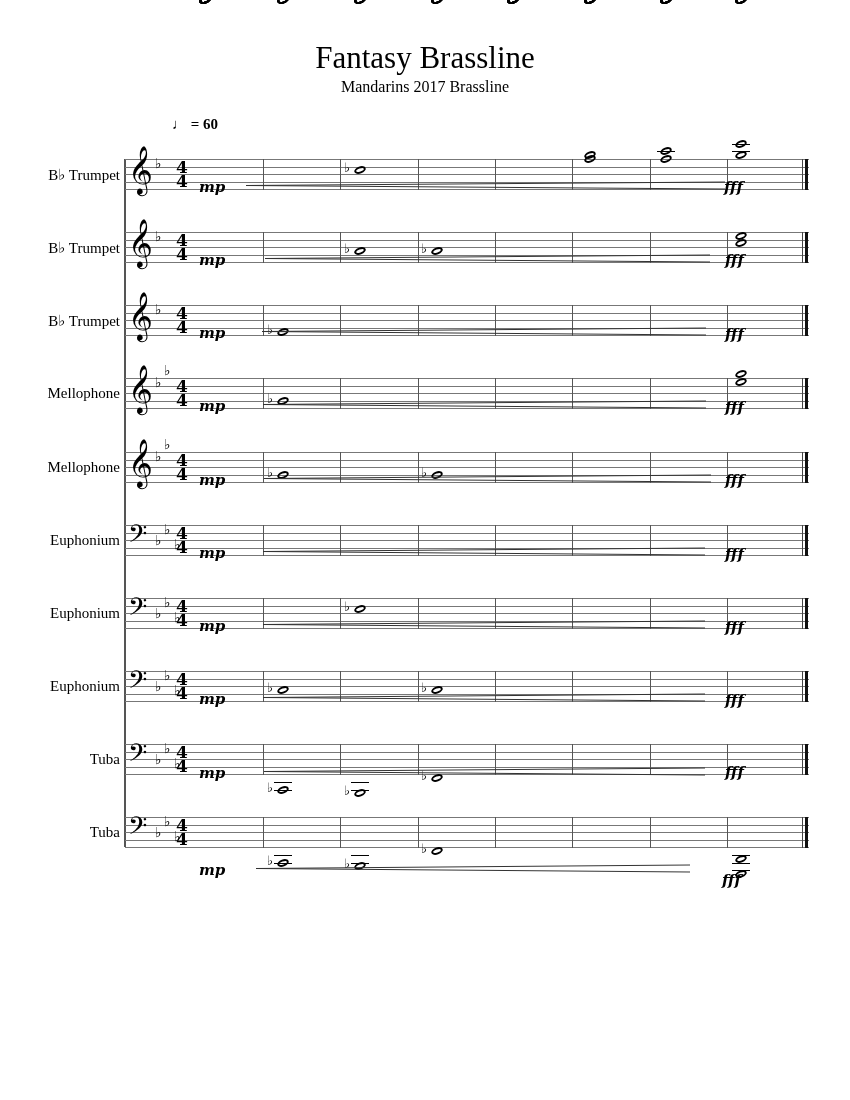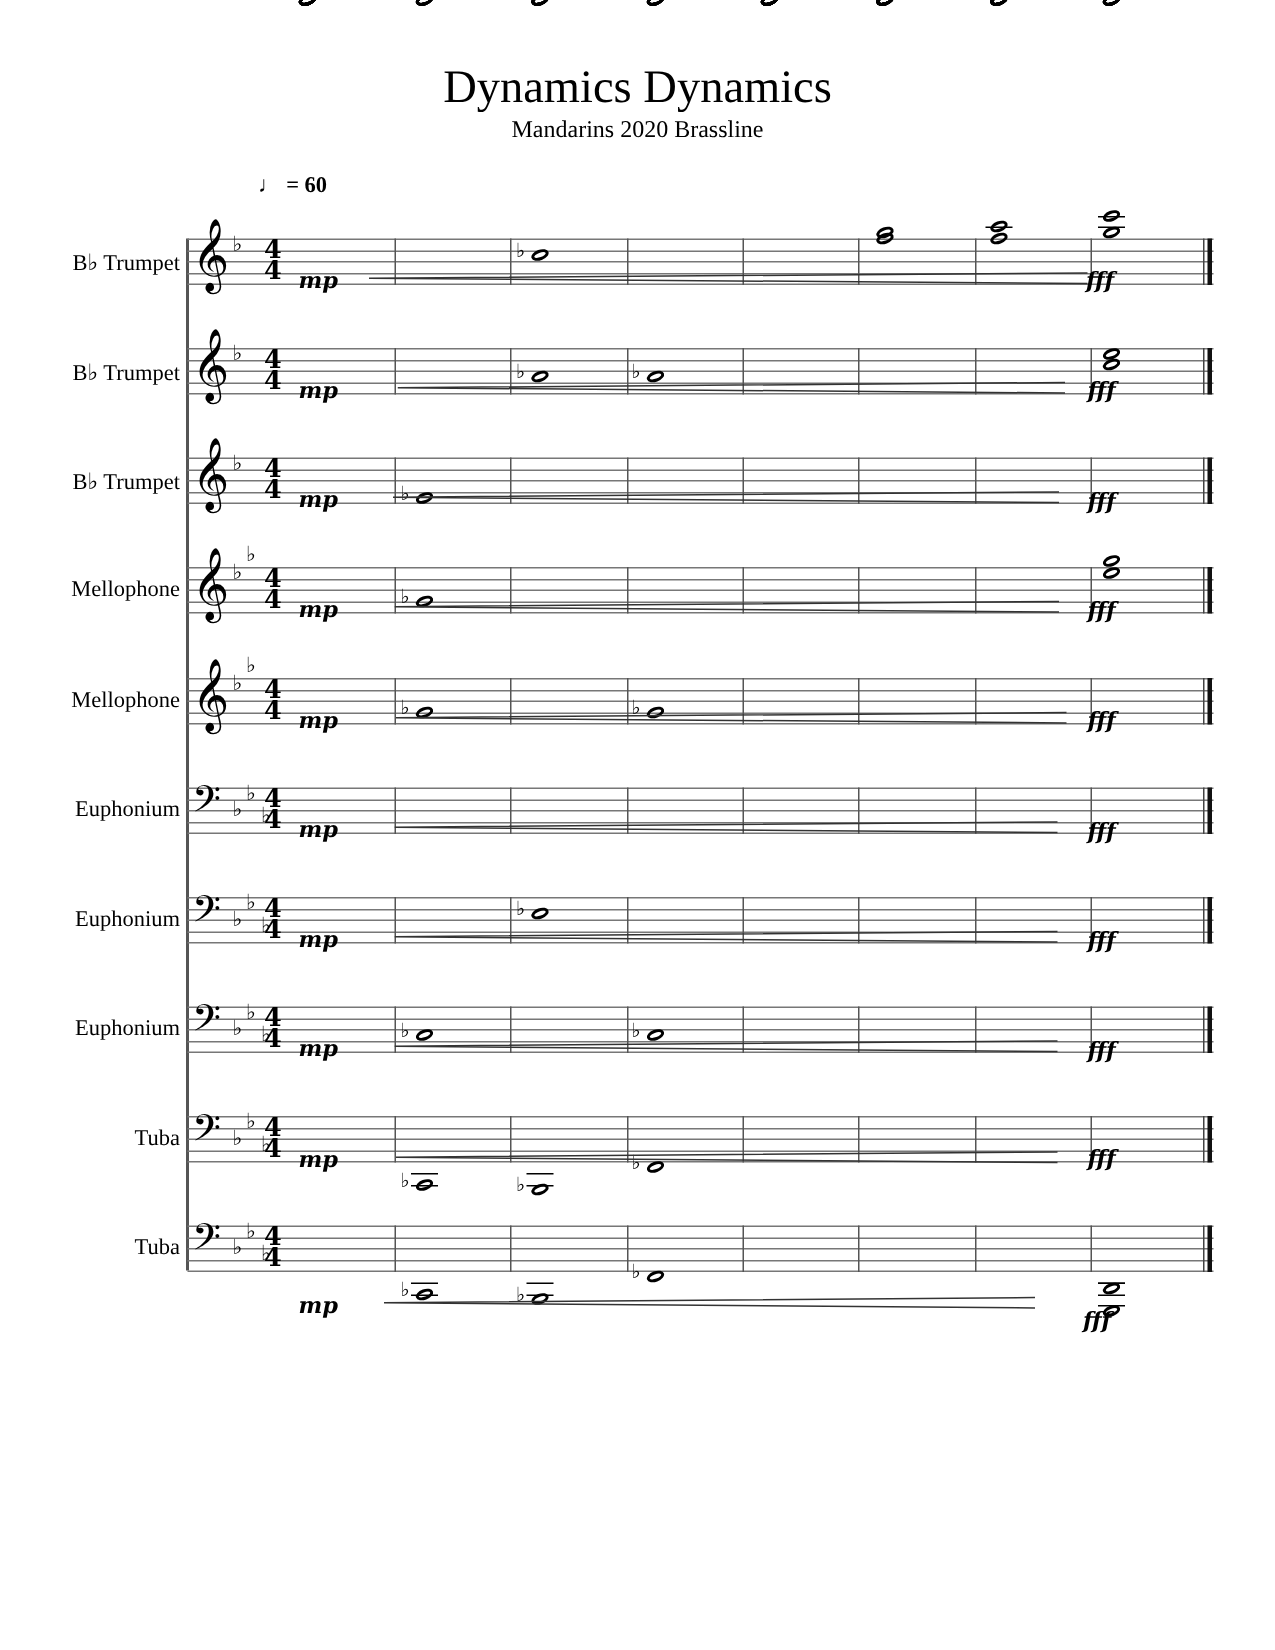--- a/index.html
+++ b/index.html
@@ -21,22 +21,22 @@
   .timesig { position:absolute; left:52px; font-weight:bold; font-size:17px; line-height:14px; font-family:"DejaVu Serif",serif; }
   .note { position:absolute; width:12px; height:7px; border:2px solid #000; border-radius:50%; box-sizing:border-box; transform:translate(-6px,-3.5px) rotate(-20deg); }
   .acc { position:absolute; font-family:"DejaVu Sans",sans-serif; font-size:13px; transform:translate(-15px,-10px); }
   .ledger { position:absolute; width:18px; height:1px; background:#000; transform:translateX(-9px); }
   .dyn { position:absolute; font-style:italic; font-weight:bold; font-size:15px; font-family:"DejaVu Serif",serif; }
   .hairpin { position:absolute; }
 </style>
 </head>
 <body>
 
-<div class="title">Dynamics Dynamics</div>
-<div class="subtitle">Mandarins 2020 Brassline</div>
+<div class="title">Fantasy Brassline</div>
+<div class="subtitle">Mandarins 2017 Brassline</div>
 <div class="tempo">♩ = 60</div>
 
 <div id="score">
     <div class="system-bar" style="top: 159px; height: 688.4px;"></div>
     <div class="instr" style="top: 166px;">B♭ Trumpet</div>
     <div class="staff" style="top: 159px;">
       <div class="line" style="top: 0px;"></div>
       <div class="line" style="top: 7.6px;"></div>
       <div class="line" style="top: 15.2px;"></div>
       <div class="line" style="top: 22.8px;"></div>

